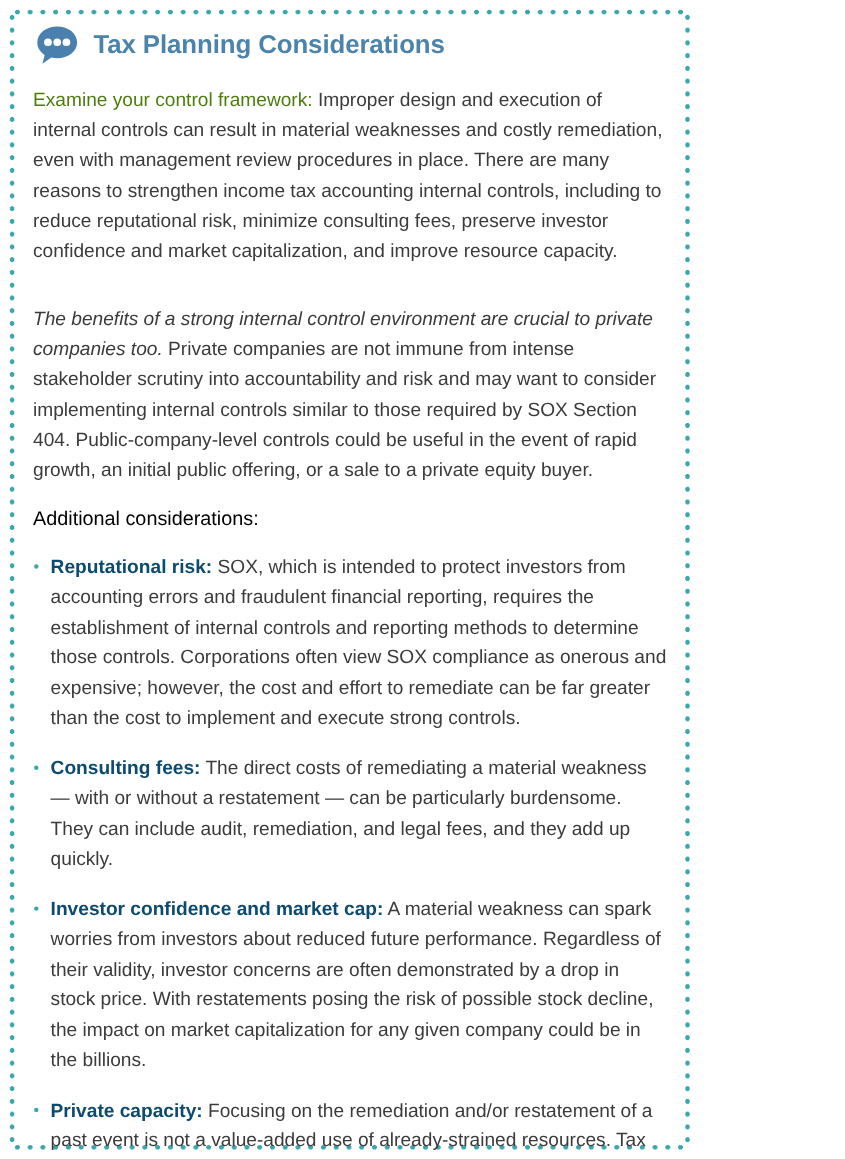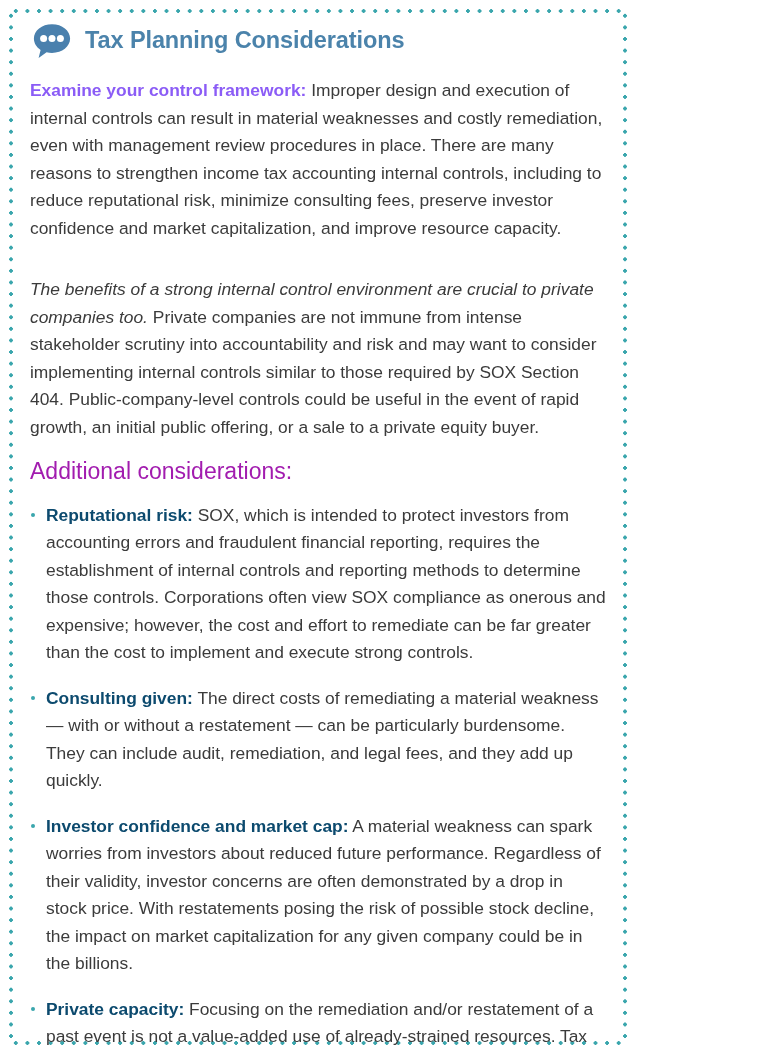--- a/index.html
+++ b/index.html
@@ -104,31 +104,31 @@
     line-height: 27.5px;
     color: #3b3b3b;
     margin: 0 0 20px 0;
     text-align: left;
   }
   .para.tight {
     margin-bottom: 17px;
     margin-top: 34px;
   }
   .lead-bold {
-    font-weight: bold;
-    color: #8b5cf6;
+    font-weight: normal;
+    color: #4d7c0f;
   }
   .lead-italic {
     font-style: italic;
     color: #3b3b3b;
   }
   .plain-line {
-    font-size: 23px;
+    font-size: 18px;
     line-height: 27.5px;
-    color: #a21caf;
+    color: #000000;
     margin: 0 0 16px 0;
   }
 
   
   #consideration-list {
     list-style: none;
     margin: 0;
     padding: 0;
   }
   .bullet-item {
@@ -182,21 +182,21 @@
 
     <p class="para tight"><span class="lead-italic">The benefits of a strong internal control environment are crucial to private companies too.</span><span> Private companies are not immune from intense stakeholder scrutiny into accountability and risk and may want to consider implementing internal controls similar to those required by SOX Section 404. Public-company-level controls could be useful in the event of rapid growth, an initial public offering, or a sale to a private equity buyer.</span></p>
 
     <p class="plain-line">Additional considerations:</p>
 
     <ul id="consideration-list">
       <li class="bullet-item">
         <span class="bullet-dot"></span><span class="bullet-label">Reputational risk:</span><span> SOX, which is intended to protect investors from accounting errors and fraudulent financial reporting, requires the establishment of internal controls and reporting methods to determine those controls. Corporations often view SOX compliance as onerous and expensive; however, the cost and effort to remediate can be far greater than the cost to implement and execute strong controls.</span>
       </li>
       <li class="bullet-item">
-        <span class="bullet-dot"></span><span class="bullet-label">Consulting given:</span><span> The direct costs of remediating a material weakness — with or without a restatement — can be particularly burdensome. They can include audit, remediation, and legal fees, and they add up quickly.</span>
+        <span class="bullet-dot"></span><span class="bullet-label">Consulting fees:</span><span> The direct costs of remediating a material weakness — with or without a restatement — can be particularly burdensome. They can include audit, remediation, and legal fees, and they add up quickly.</span>
       </li>
       <li class="bullet-item">
         <span class="bullet-dot"></span><span class="bullet-label">Investor confidence and market cap:</span><span> A material weakness can spark worries from investors about reduced future performance. Regardless of their validity, investor concerns are often demonstrated by a drop in stock price. With restatements posing the risk of possible stock decline, the impact on market capitalization for any given company could be in the billions.</span>
       </li>
       <li class="bullet-item">
         <span class="bullet-dot"></span><span class="bullet-label">Private capacity:</span><span> Focusing on the remediation and/or restatement of a past event is not a value-added use of already-strained resources. Tax capacity could be used more effectively to generate cost-saving ideas, improve and streamline processes, and focus on managing risk and delivering value.</span>
       </li>
     </ul>
 
   </div>

